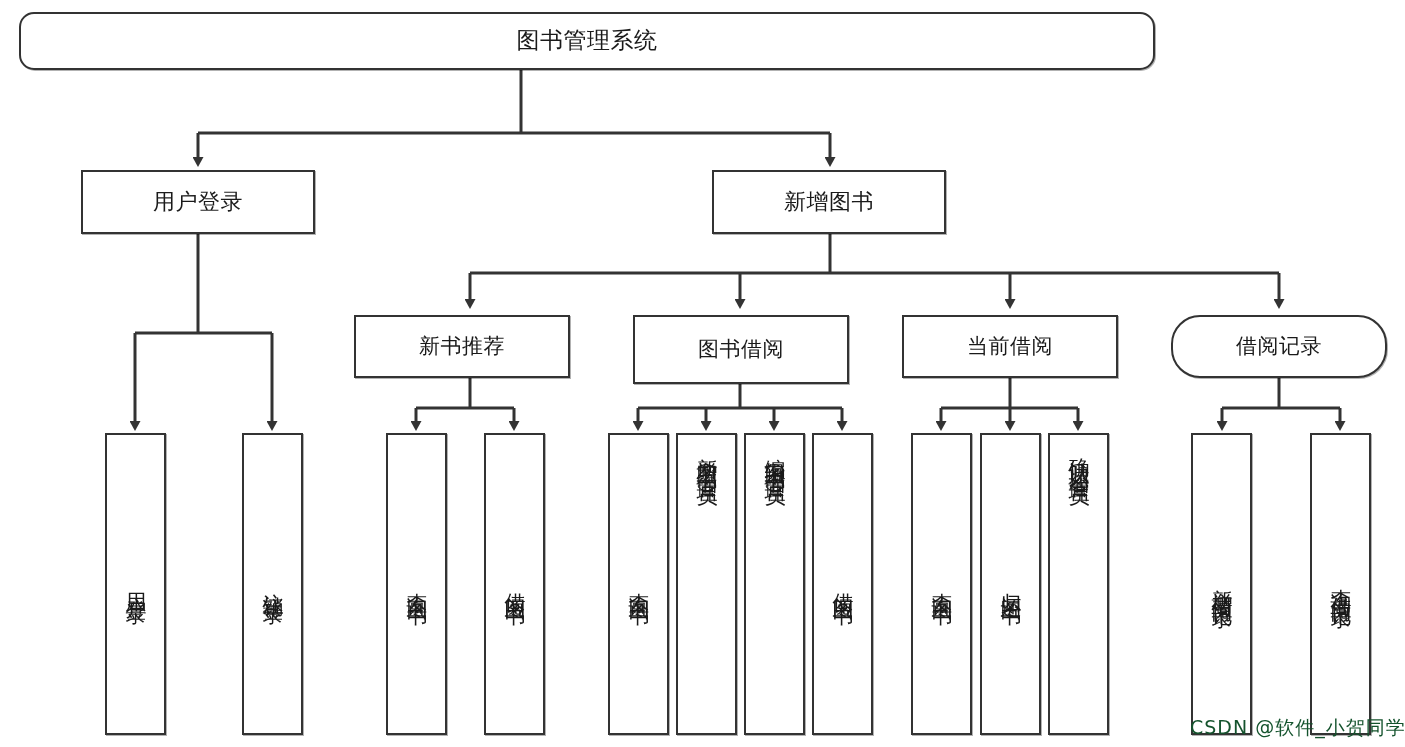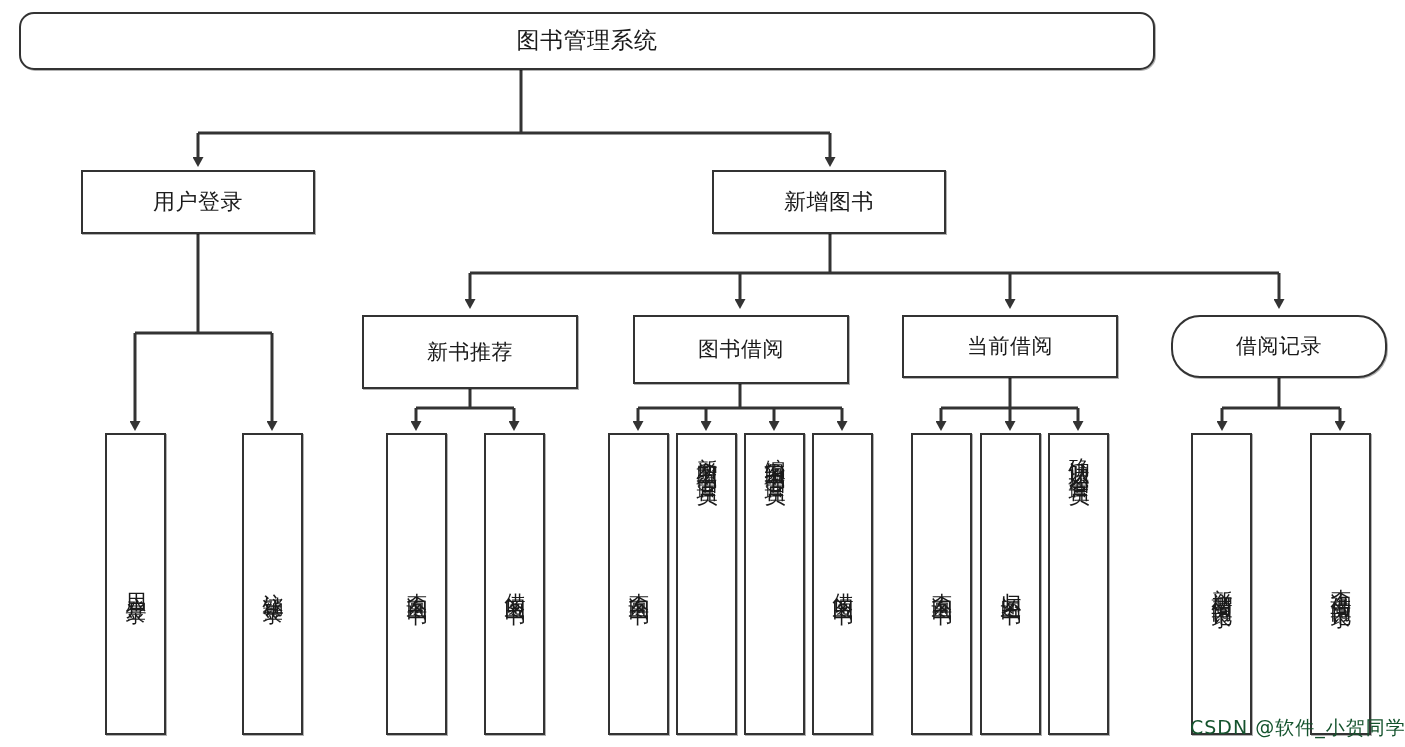--- a/index.html
+++ b/index.html
@@ -130,21 +130,21 @@
     <span class="label">图书管理系统</span>
   </div>
 
   <div class="node lvl2" style="left:81px; top:170px; width:234px; height:64px;">
     <span class="label">用户登录</span>
   </div>
   <div class="node lvl2" style="left:712px; top:170px; width:234px; height:64px;">
     <span class="label">新增图书</span>
   </div>
 
-  <div class="node lvl3" style="left:362px; top:315px; width:216px; height:74px;">
+  <div class="node lvl3" style="left:354px; top:315px; width:216px; height:63px;">
     <span class="label">新书推荐</span>
   </div>
   <div class="node lvl3" style="left:633px; top:315px; width:216px; height:69px;">
     <span class="label">图书借阅</span>
   </div>
   <div class="node lvl3" style="left:902px; top:315px; width:216px; height:63px;">
     <span class="label">当前借阅</span>
   </div>
   <div class="node lvl3" style="left:1171px; top:315px; width:216px; height:63px;border-radius:29px;">
     <span class="label">借阅记录</span>

